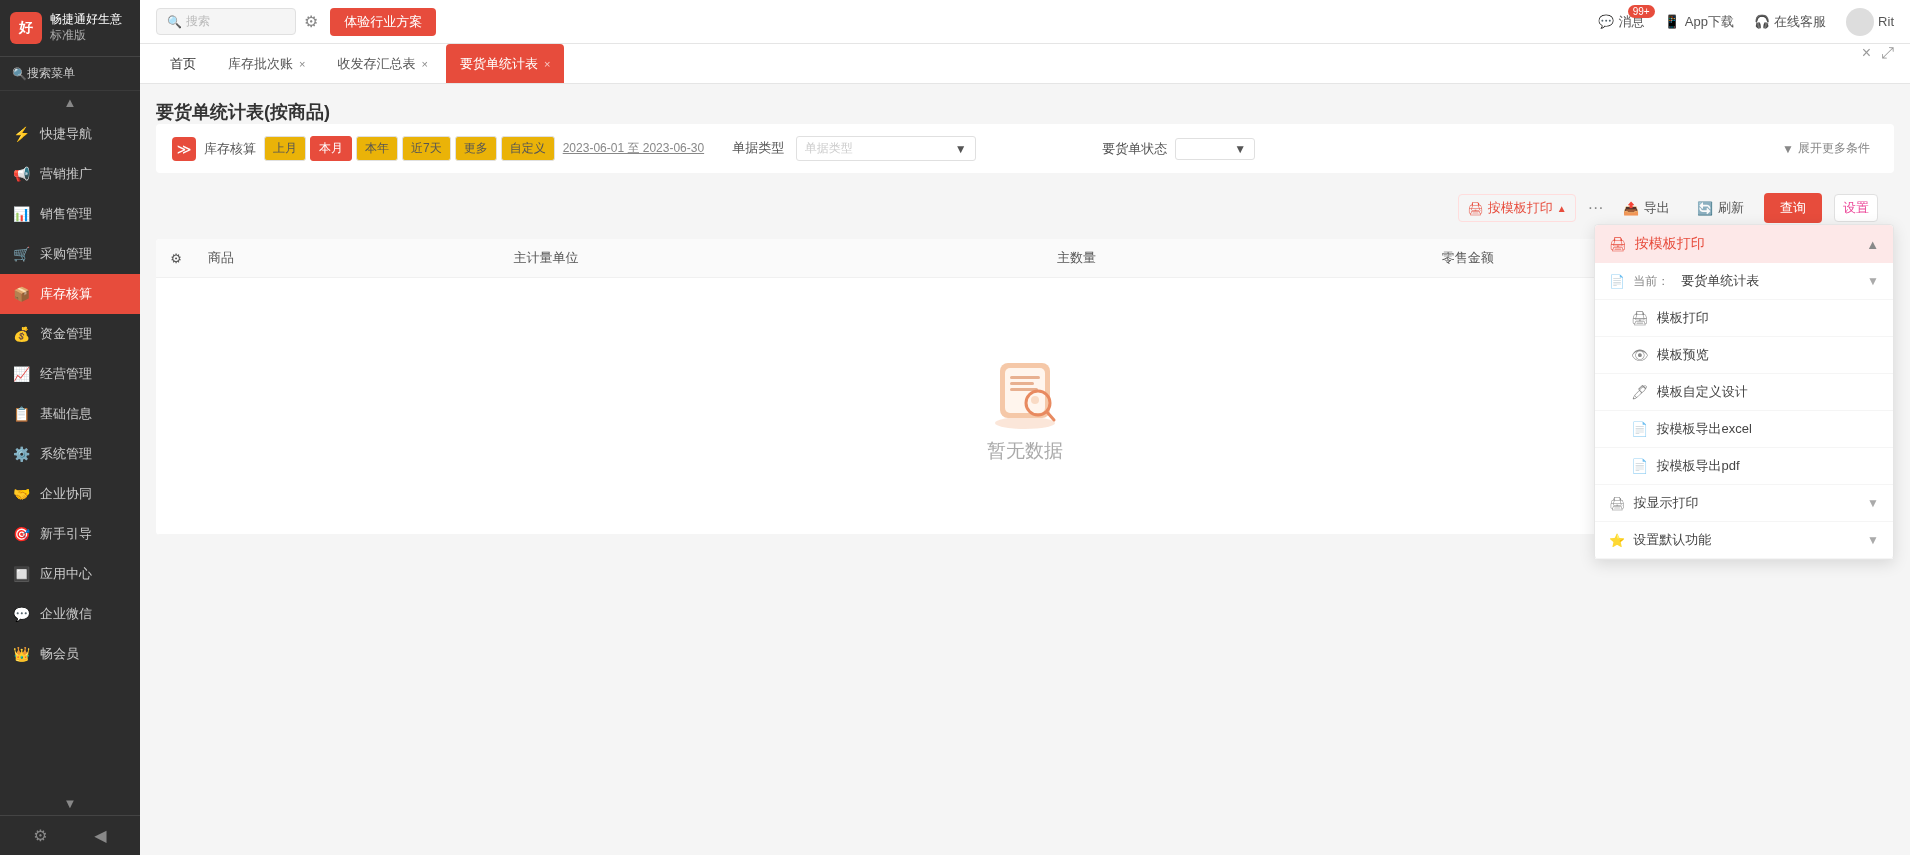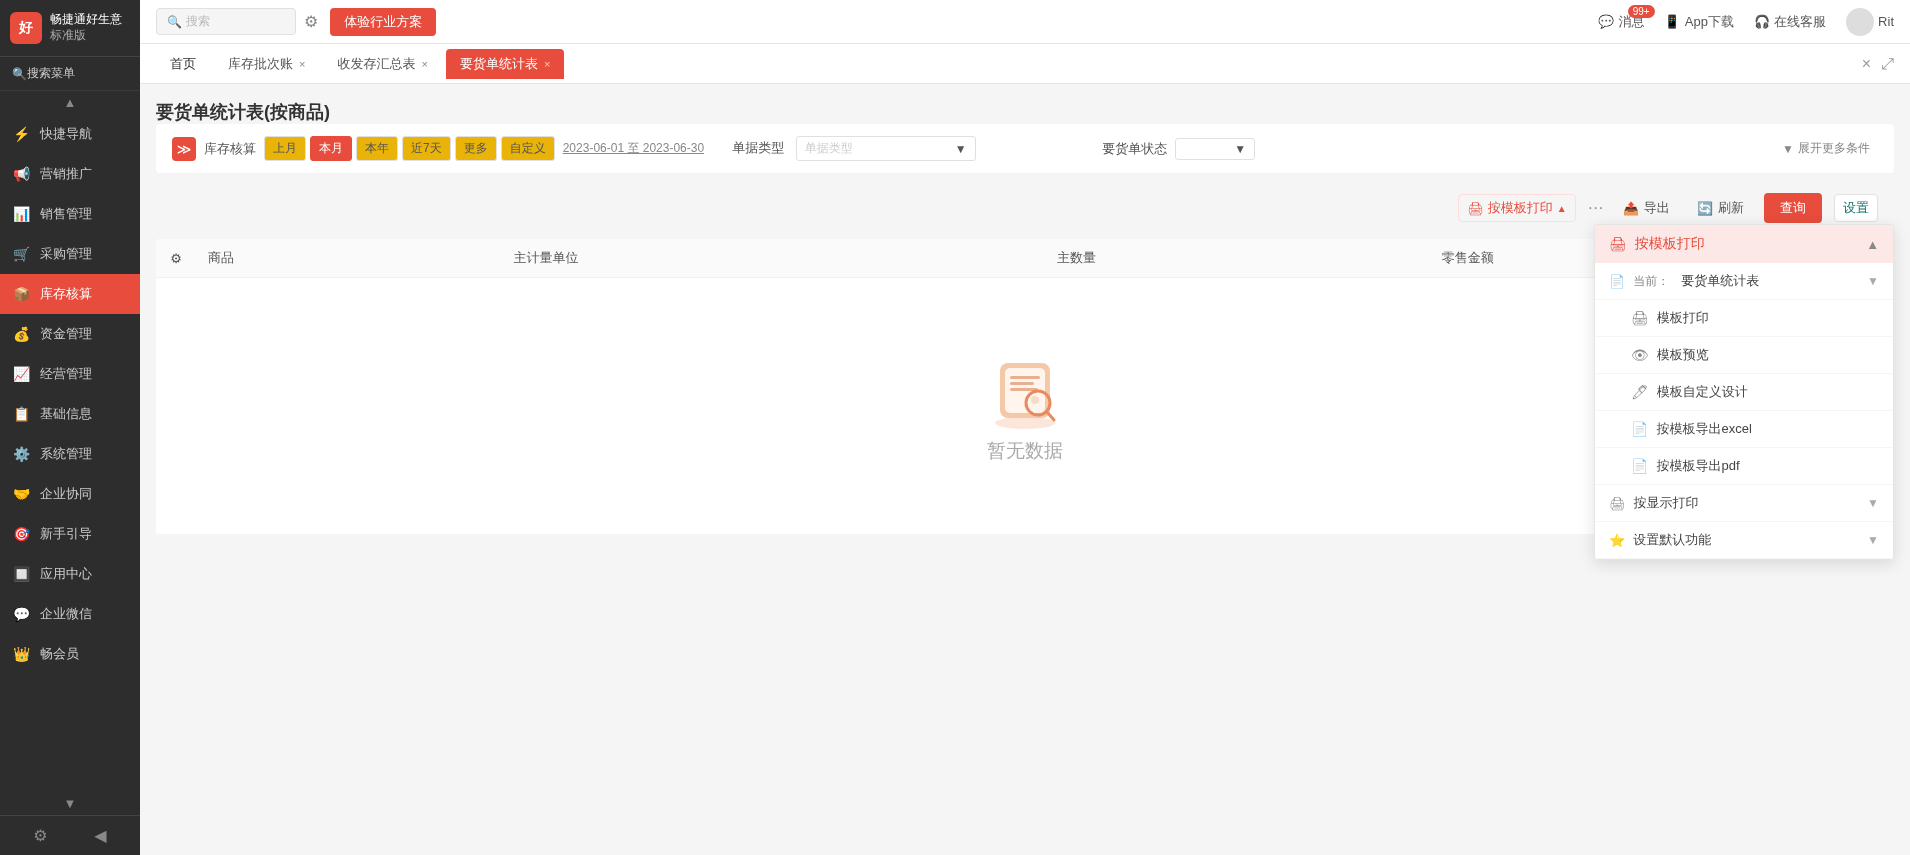--- a/index.html
+++ b/index.html
@@ -170,21 +170,20 @@
       height: 28px;
       background: #ddd;
       border-radius: 50%;
     }
 
     
     .tabs {
       background: #fff;
       border-bottom: 1px solid #e5e5e5;
       display: flex;
-      align-items: center;
       padding: 0 16px;
       height: 40px;
       flex-shrink: 0;
       gap: 4px;
     }
     .tab {
       padding: 6px 14px;
       font-size: 13px;
       cursor: pointer;
       color: #555;
@@ -364,21 +363,21 @@
     .action-btn.primary {
       background: #e74c3c;
       color: white;
       border-radius: 4px;
       padding: 6px 16px;
     }
     .action-btn.settings {
       border: 1px solid #e0e0e0;
       border-radius: 4px;
       background: #fff;
-      color: #0f766e;
+      color: #ec4899;
       text-align: right;
     }
     .action-btn-dots {
       color: #888;
       font-size: 16px;
       cursor: pointer;
     }
 
     
     .dropdown-menu {

